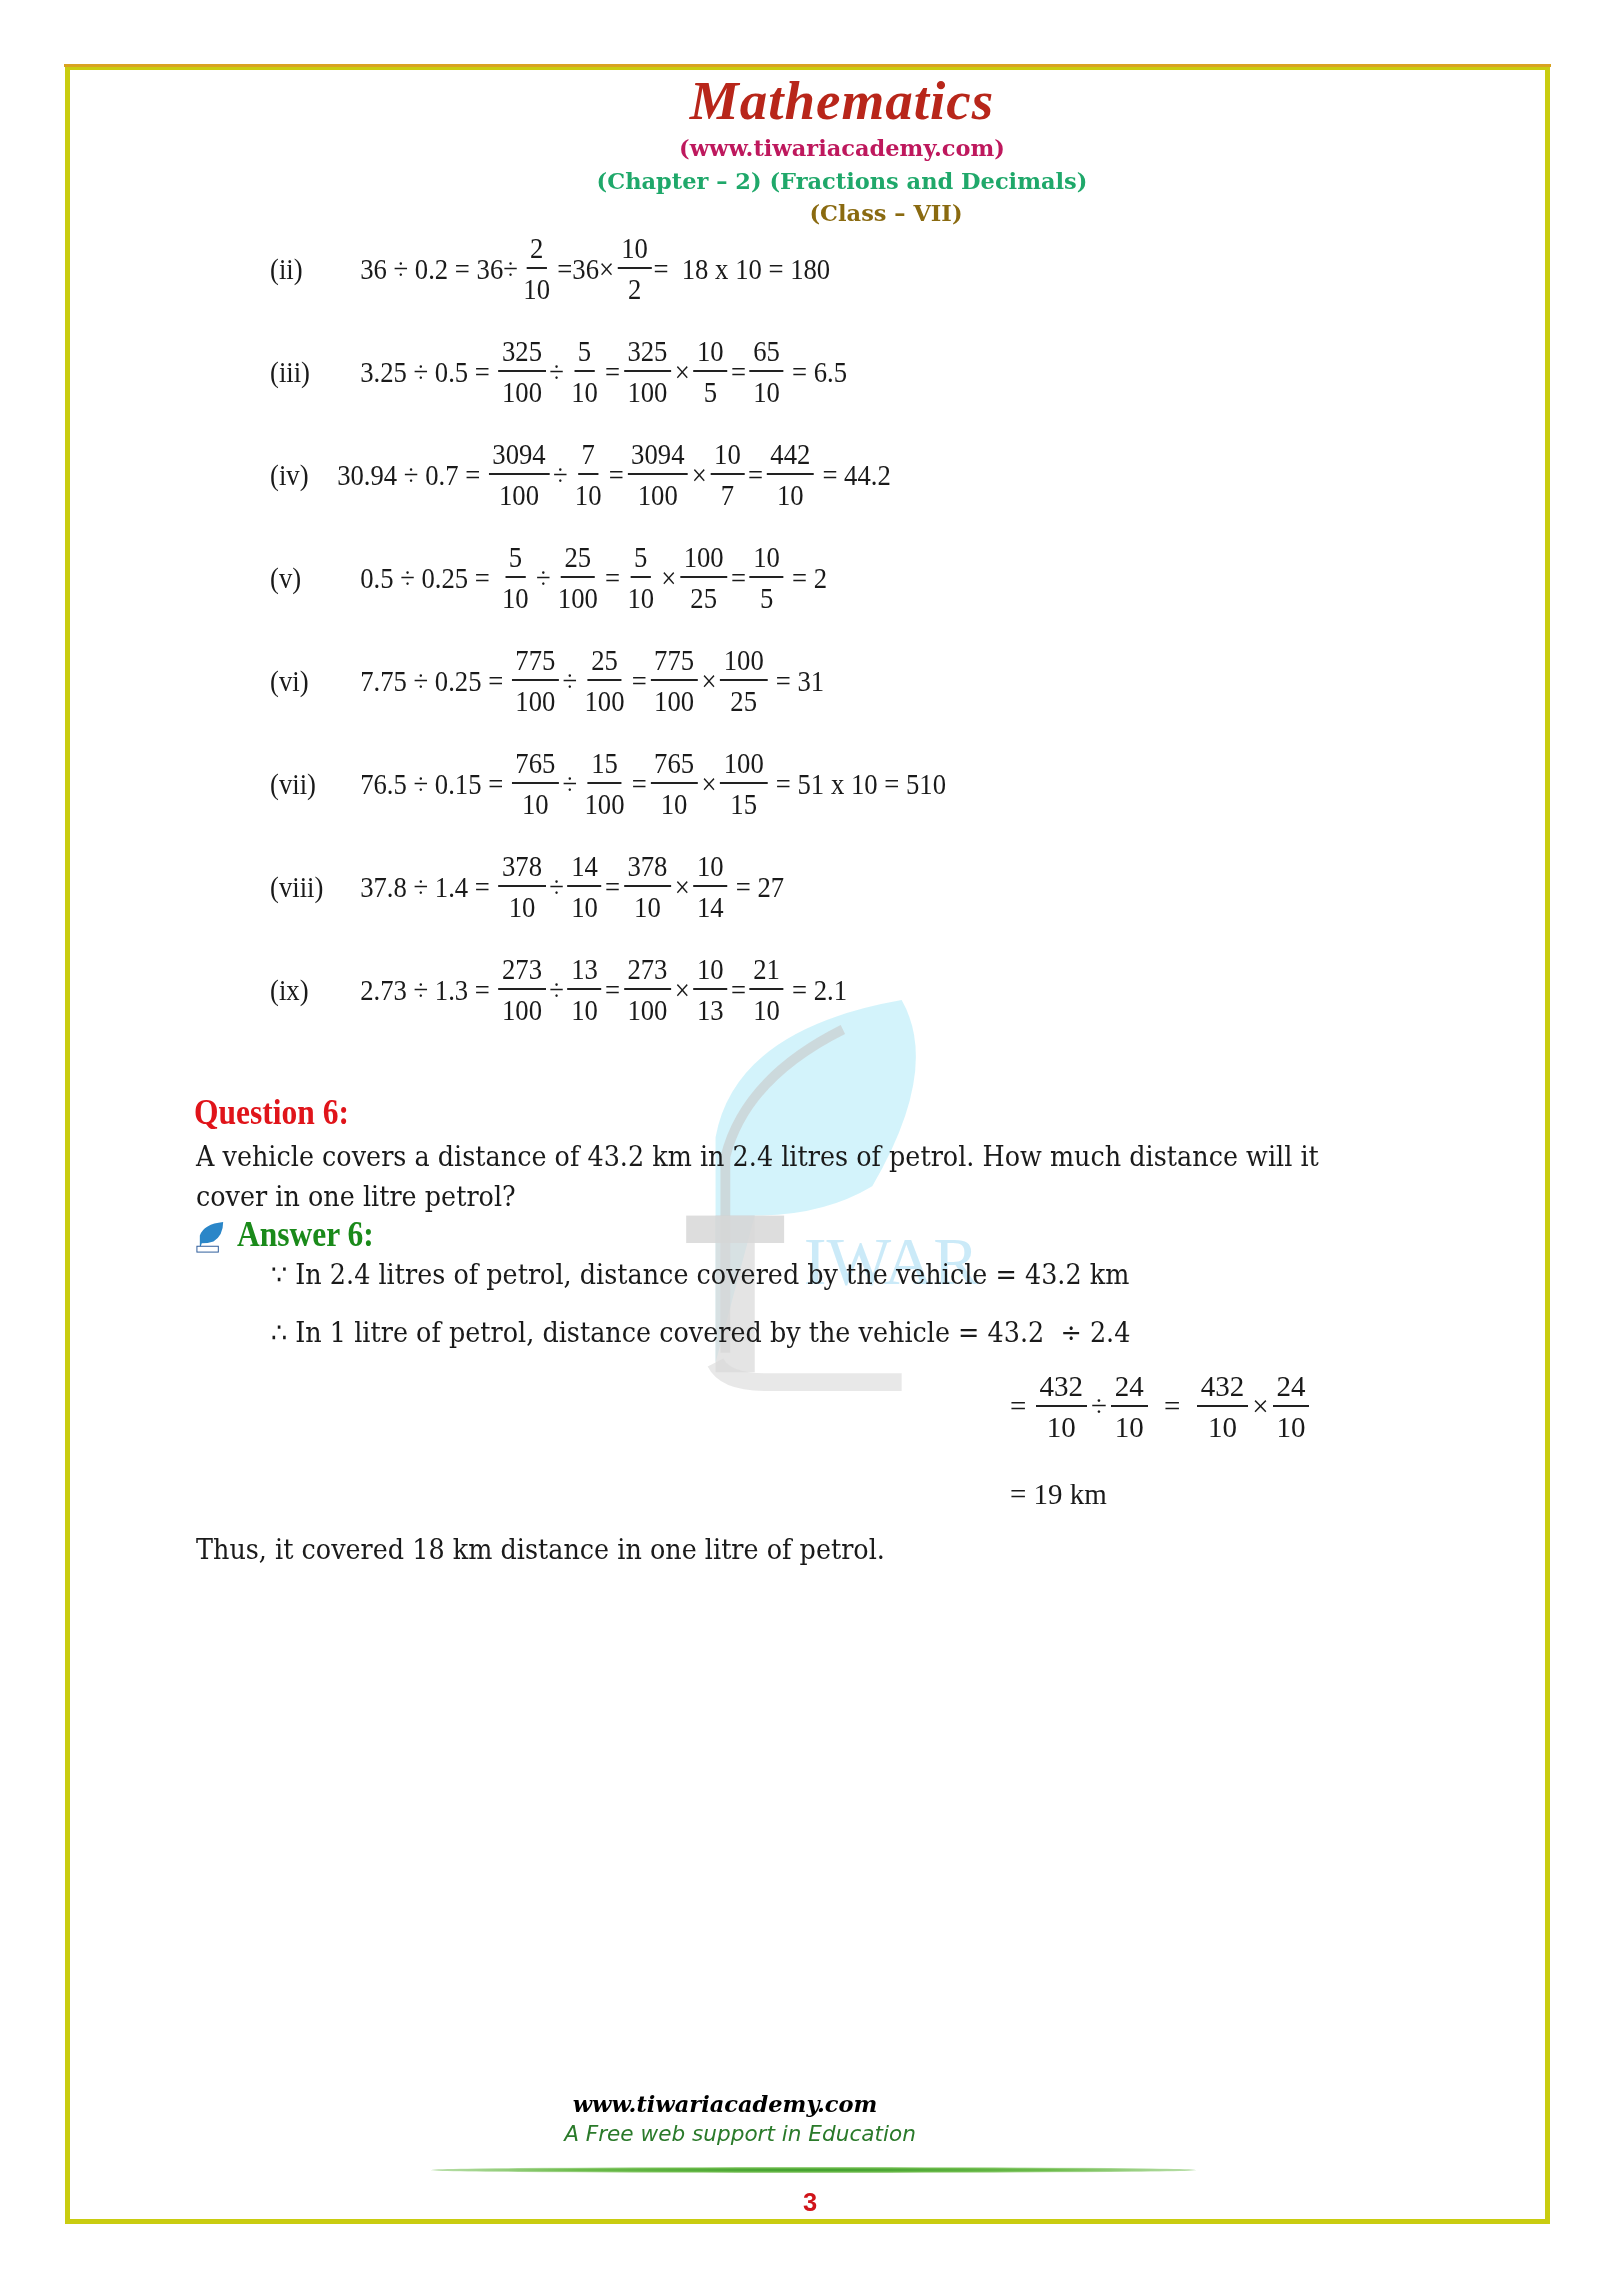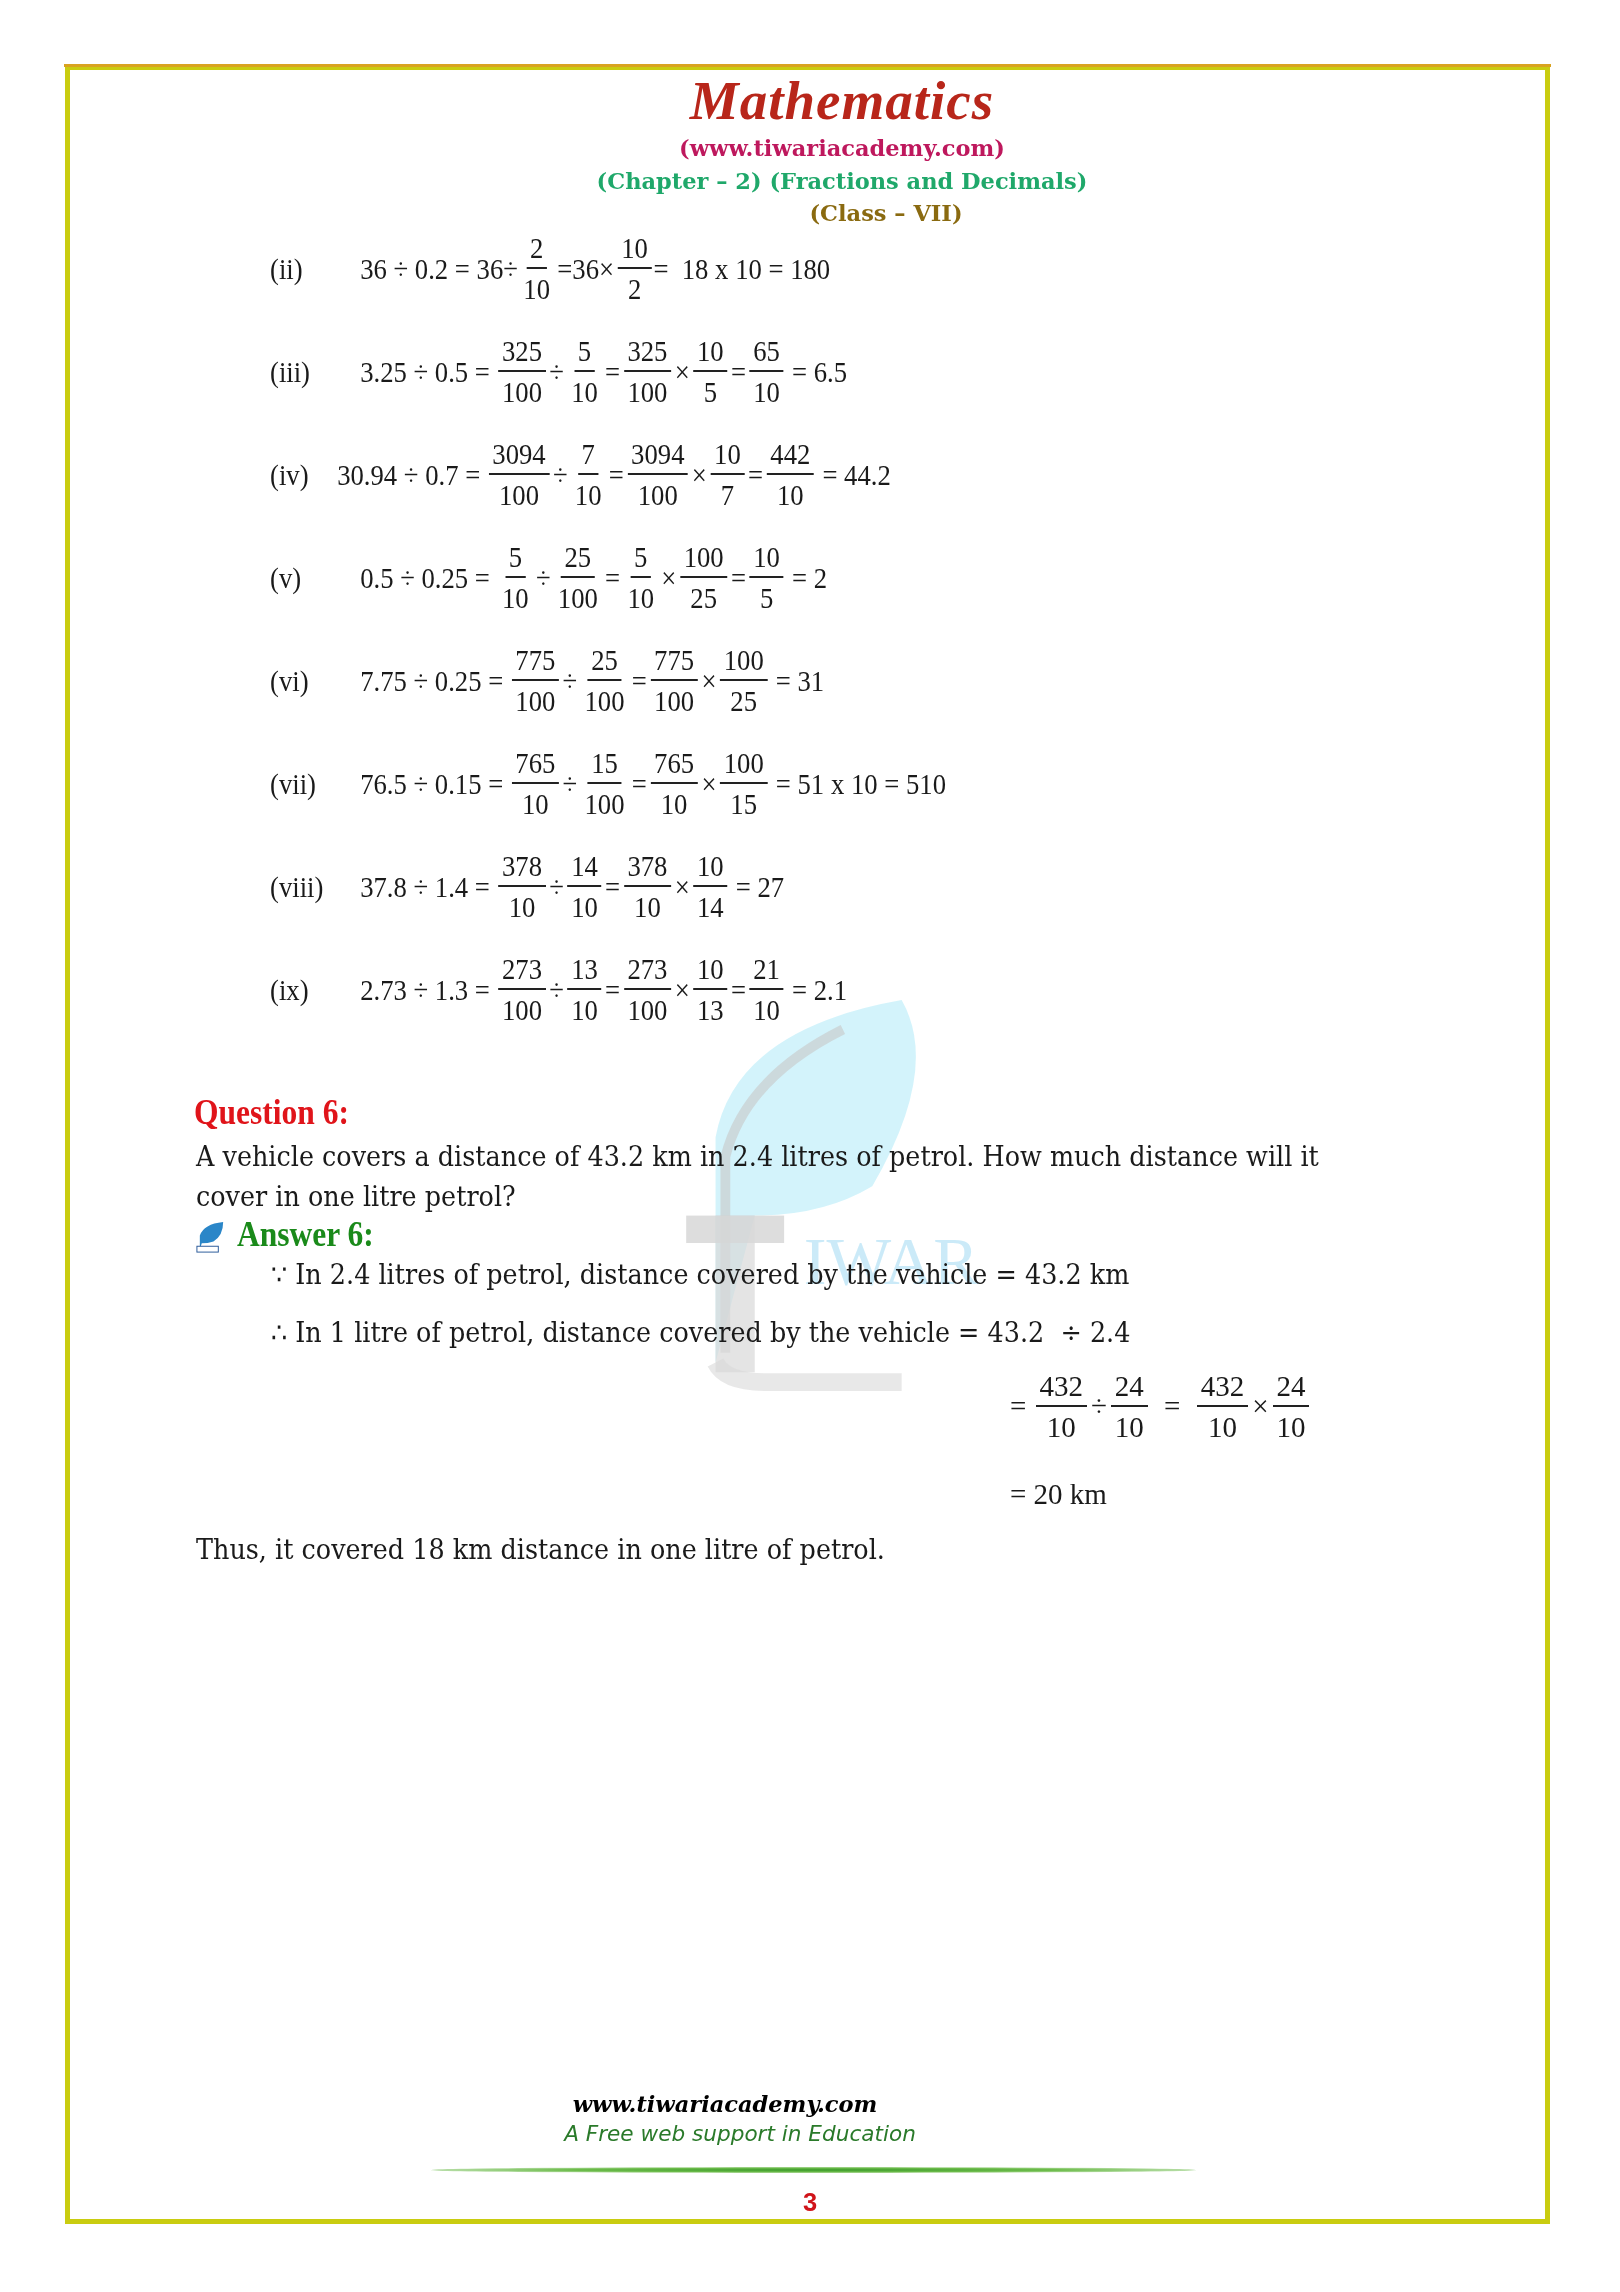--- a/index.html
+++ b/index.html
@@ -131,21 +131,21 @@
 <div class="calc" style="top:1372px">
   <span>= </span>
   <span class="frac"><span class="n">432</span><span class="d">10</span></span>
   <span class="op">÷</span>
   <span class="frac"><span class="n">24</span><span class="d">10</span></span>
   <span>  =  </span>
   <span class="frac"><span class="n">432</span><span class="d">10</span></span>
   <span class="op">×</span>
   <span class="frac"><span class="n">24</span><span class="d">10</span></span>
 </div>
-<div class="calc" style="top:1478px">= 20 km</div>
+<div class="calc" style="top:1478px">= 19 km</div>
 
 <div class="conclusion">Thus, it covered 18 km distance in one litre of petrol.</div>
 
 <div class="footer-site">www.tiwariacademy.com</div>
 <div class="footer-tag">A Free web support in Education</div>
 <div class="footer-rule"></div>
 <div class="page-num">3</div>
 
 
 </body></html>

